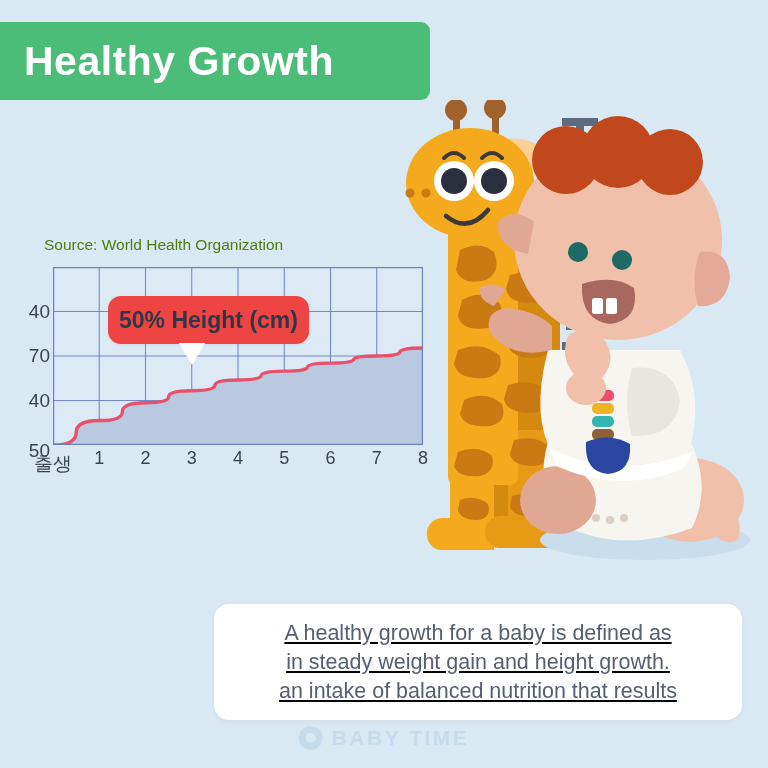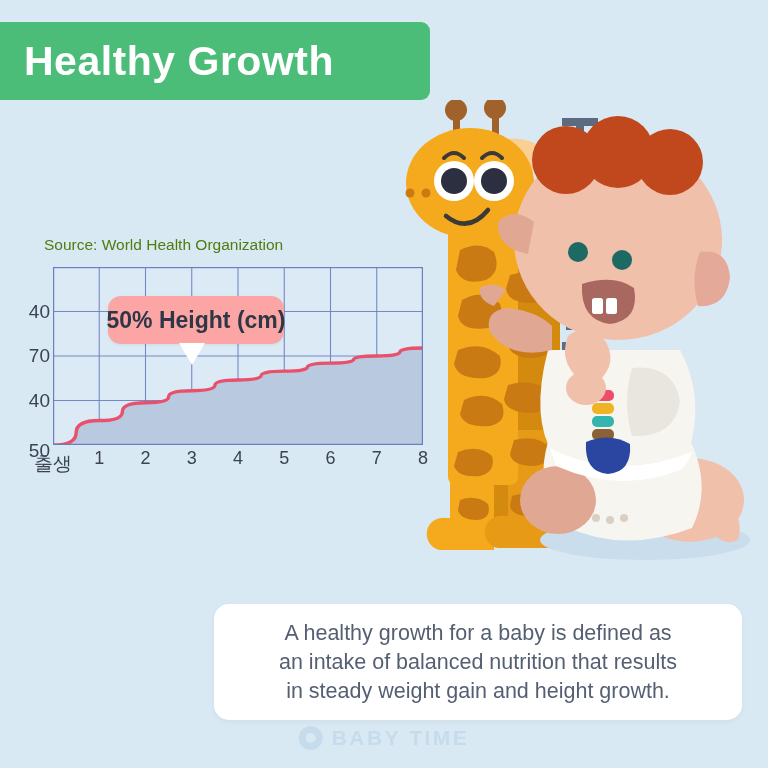--- a/index.html
+++ b/index.html
@@ -104,23 +104,23 @@
   .x-tick-label.korean {
     font-size: 19px;
     top: 3px;
   }
 
   
   #chart-callout {
     position: absolute;
     left: 108px;
     top: 296px;
-    width: 176px;
+    width: 201px;
     height: 48px;
-    background: #fca5a5;
+    background: #ef4444;
     border-radius: 13px;
     display: flex;
     align-items: center;
     justify-content: center;
     box-shadow: 0 1px 3px rgba(70,90,120,0.10);
     z-index: 6;
   }
   #chart-callout-label {
     font-size: 23px;
     font-weight: bold;
@@ -156,20 +156,21 @@
     top: 604px;
     width: 528px;
     height: 116px;
     background: #ffffff;
     border-radius: 15px;
     display: flex;
     flex-direction: column;
     align-items: center;
     justify-content: center;
     box-shadow: 0 2px 5px rgba(80,100,130,0.07);
+    text-decoration: underline;
   }
   .card-line {
     font-size: 21.5px;
     color: #555f72;
     line-height: 29px;
     white-space: nowrap;
   }
 
   
   #watermark {
@@ -395,22 +396,22 @@
           <circle cx="196" cy="418" r="4"></circle>
           <circle cx="210" cy="420" r="4"></circle>
           <circle cx="224" cy="418" r="4"></circle>
         </g>
       </g>
     </svg>
   </div>
 
   <div id="text-card">
     <div class="card-line">A healthy growth for a baby is defined as</div>
+    <div class="card-line">in steady weight gain and height growth.</div>
     <div class="card-line">an intake of balanced nutrition that results</div>
-    <div class="card-line">in steady weight gain and height growth.</div>
   </div>
 
   <div id="watermark">
     <div id="watermark-logo"></div>
     <div id="watermark-text">BABY TIME</div>
   </div>
 
 </div>
 
 </body></html>

